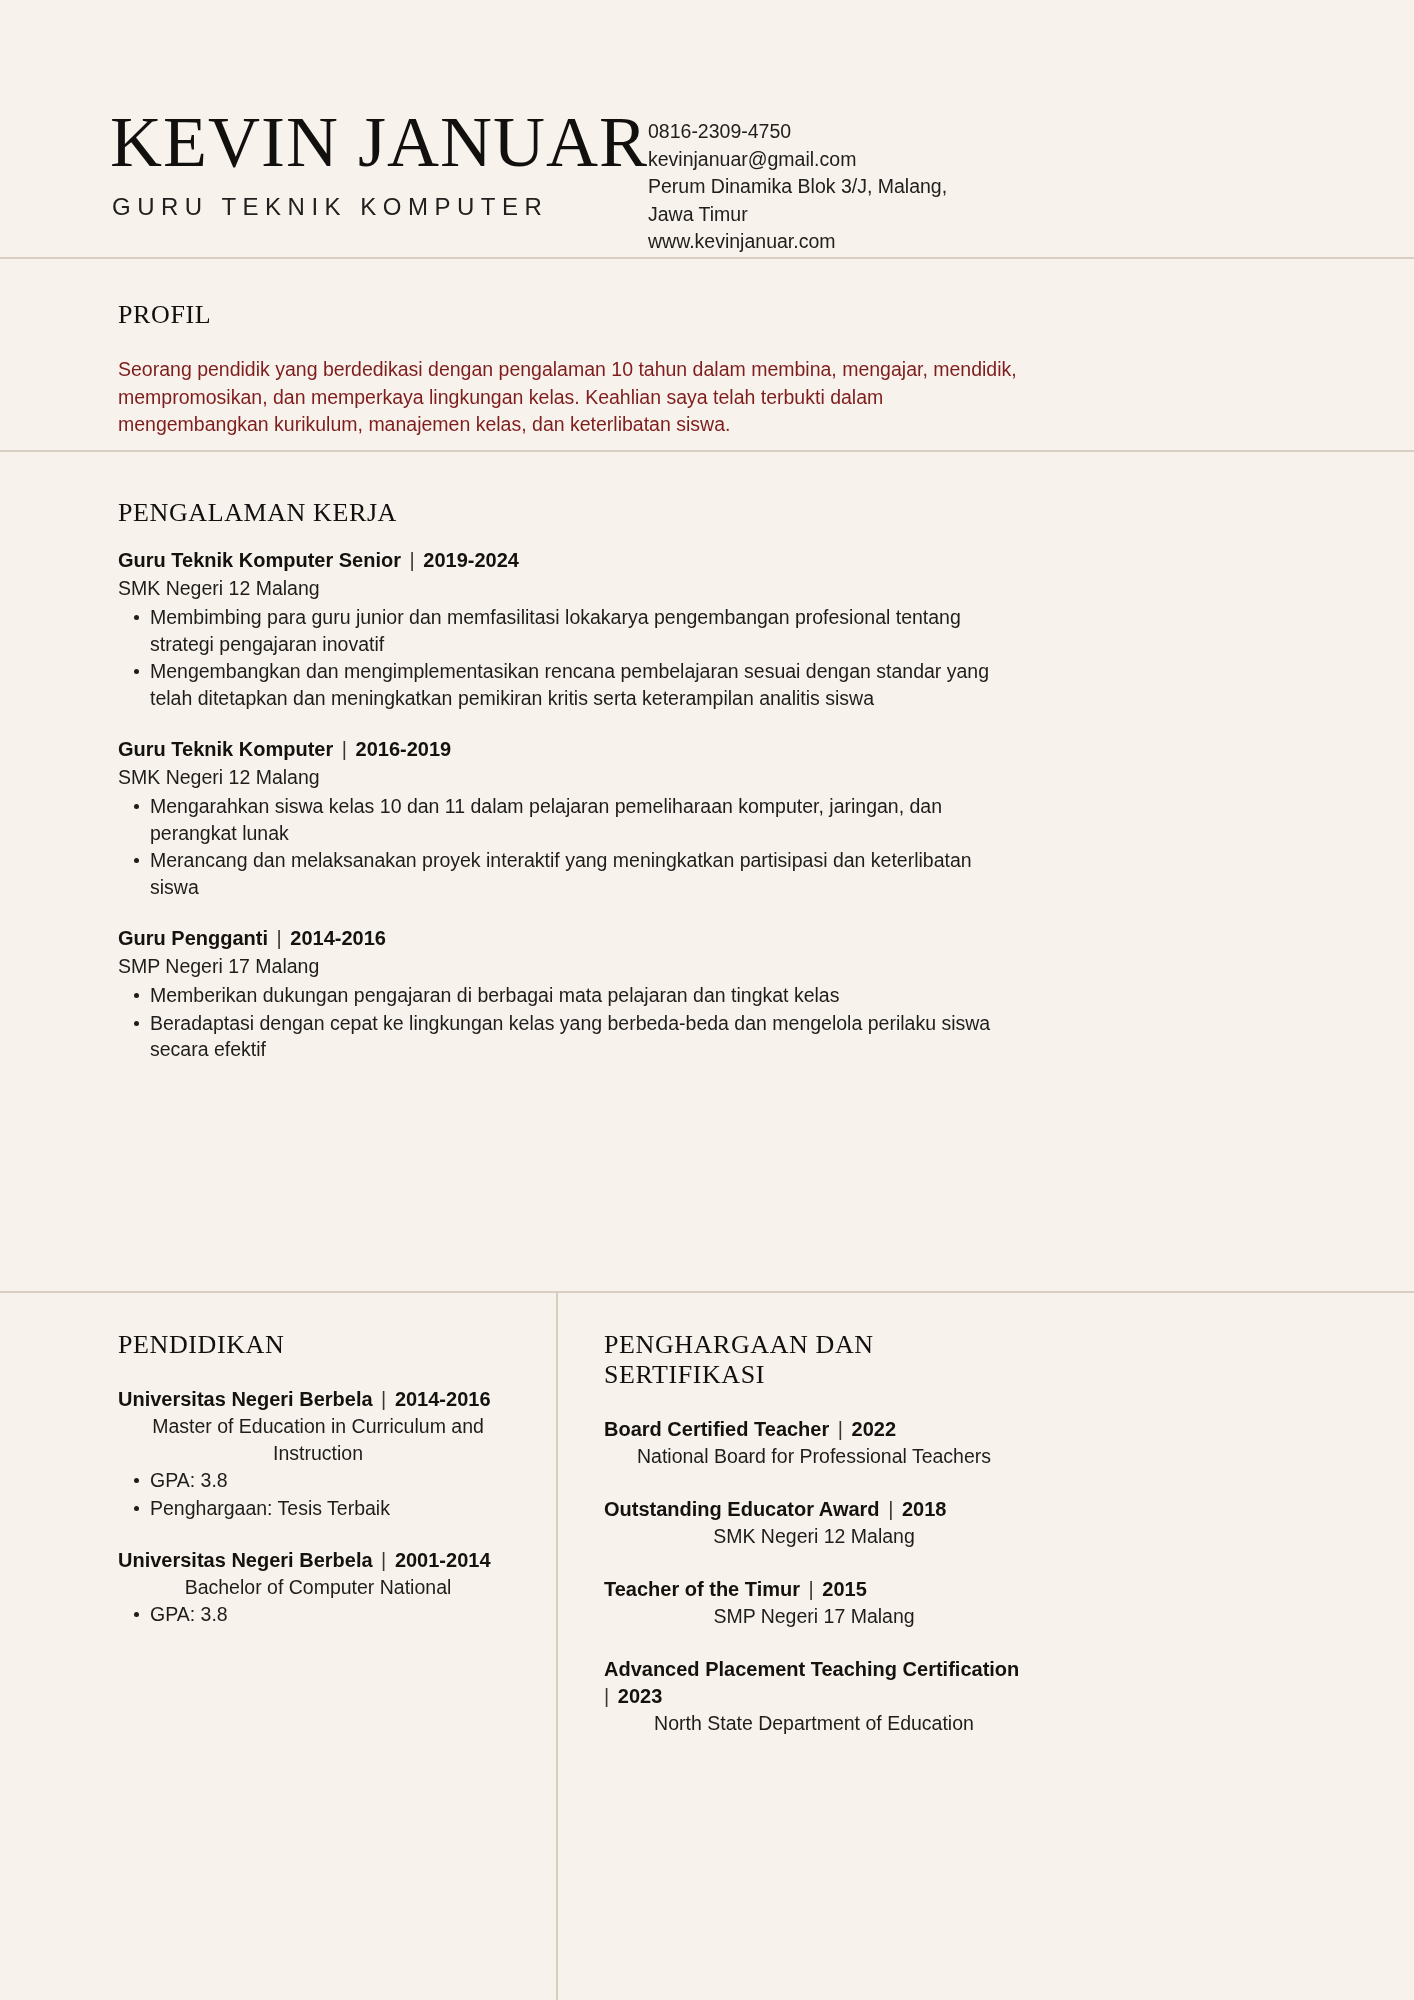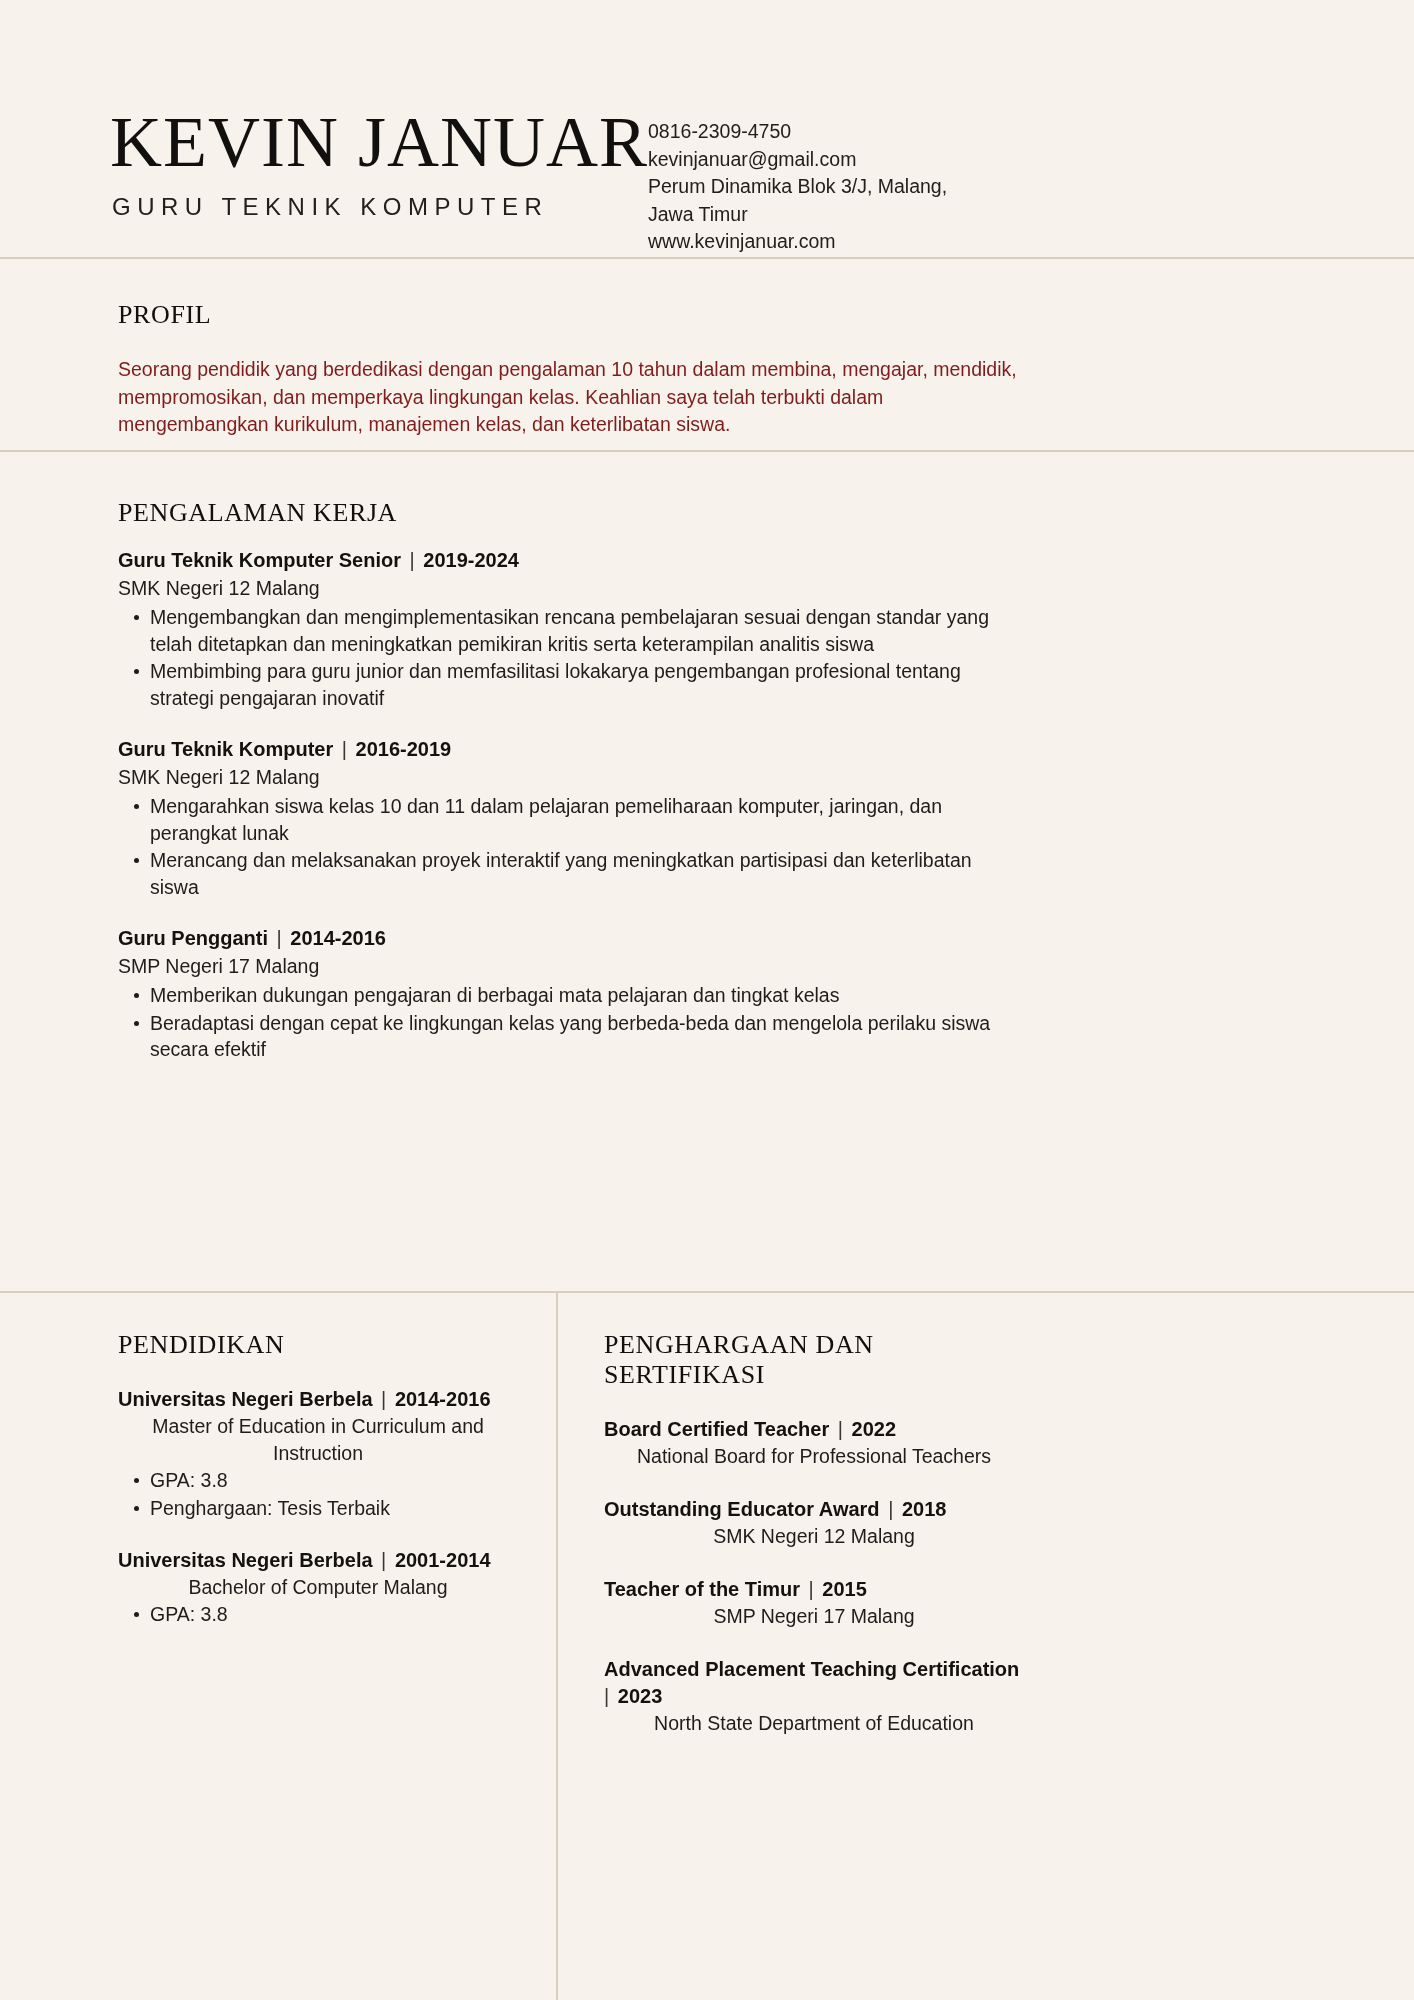--- a/index.html
+++ b/index.html
@@ -128,22 +128,22 @@
 
   <div class="hr" style="top:450px"></div>
 
   <div class="section" id="experience">
     <div class="sec-head">PENGALAMAN KERJA</div>
     <div id="jobs-container">
         <div class="job">
           <div class="job-title"><span>Guru Teknik Komputer Senior</span><span class="sep"> | </span><span class="dates">2019-2024</span></div>
           <div class="job-org">SMK Negeri 12 Malang</div>
           <ul class="bullets">
+            <li>Membimbing para guru junior dan memfasilitasi lokakarya pengembangan profesional tentang strategi pengajaran inovatif</li>
             <li>Mengembangkan dan mengimplementasikan rencana pembelajaran sesuai dengan standar yang telah ditetapkan dan meningkatkan pemikiran kritis serta keterampilan analitis siswa</li>
-            <li>Membimbing para guru junior dan memfasilitasi lokakarya pengembangan profesional tentang strategi pengajaran inovatif</li>
           </ul>
         </div>
         <div class="job">
           <div class="job-title"><span>Guru Teknik Komputer</span><span class="sep"> | </span><span class="dates">2016-2019</span></div>
           <div class="job-org">SMK Negeri 12 Malang</div>
           <ul class="bullets">
             <li>Mengarahkan siswa kelas 10 dan 11 dalam pelajaran pemeliharaan komputer, jaringan, dan perangkat lunak</li>
             <li>Merancang dan melaksanakan proyek interaktif yang meningkatkan partisipasi dan keterlibatan siswa</li>
           </ul>
         </div>
@@ -167,21 +167,21 @@
         <div class="entry">
           <div class="entry-title"><span>Universitas Negeri Berbela</span><span class="sep"> | </span><span class="dates">2014-2016</span></div>
           <div class="entry-sub">Master of Education in Curriculum and Instruction</div>
           <ul class="bullets">
             <li>GPA: 3.8</li>
             <li>Penghargaan: Tesis Terbaik</li>
           </ul>
         </div>
         <div class="entry">
           <div class="entry-title"><span>Universitas Negeri Berbela</span><span class="sep"> | </span><span class="dates">2001-2014</span></div>
-          <div class="entry-sub">Bachelor of Computer Malang</div>
+          <div class="entry-sub">Bachelor of Computer National</div>
           <ul class="bullets">
             <li>GPA: 3.8</li>
           </ul>
         </div>
       </div>
   </div>
 
   <div class="section" id="awards">
     <div class="sec-head">PENGHARGAAN DAN SERTIFIKASI</div>
     <div id="awards-container">

